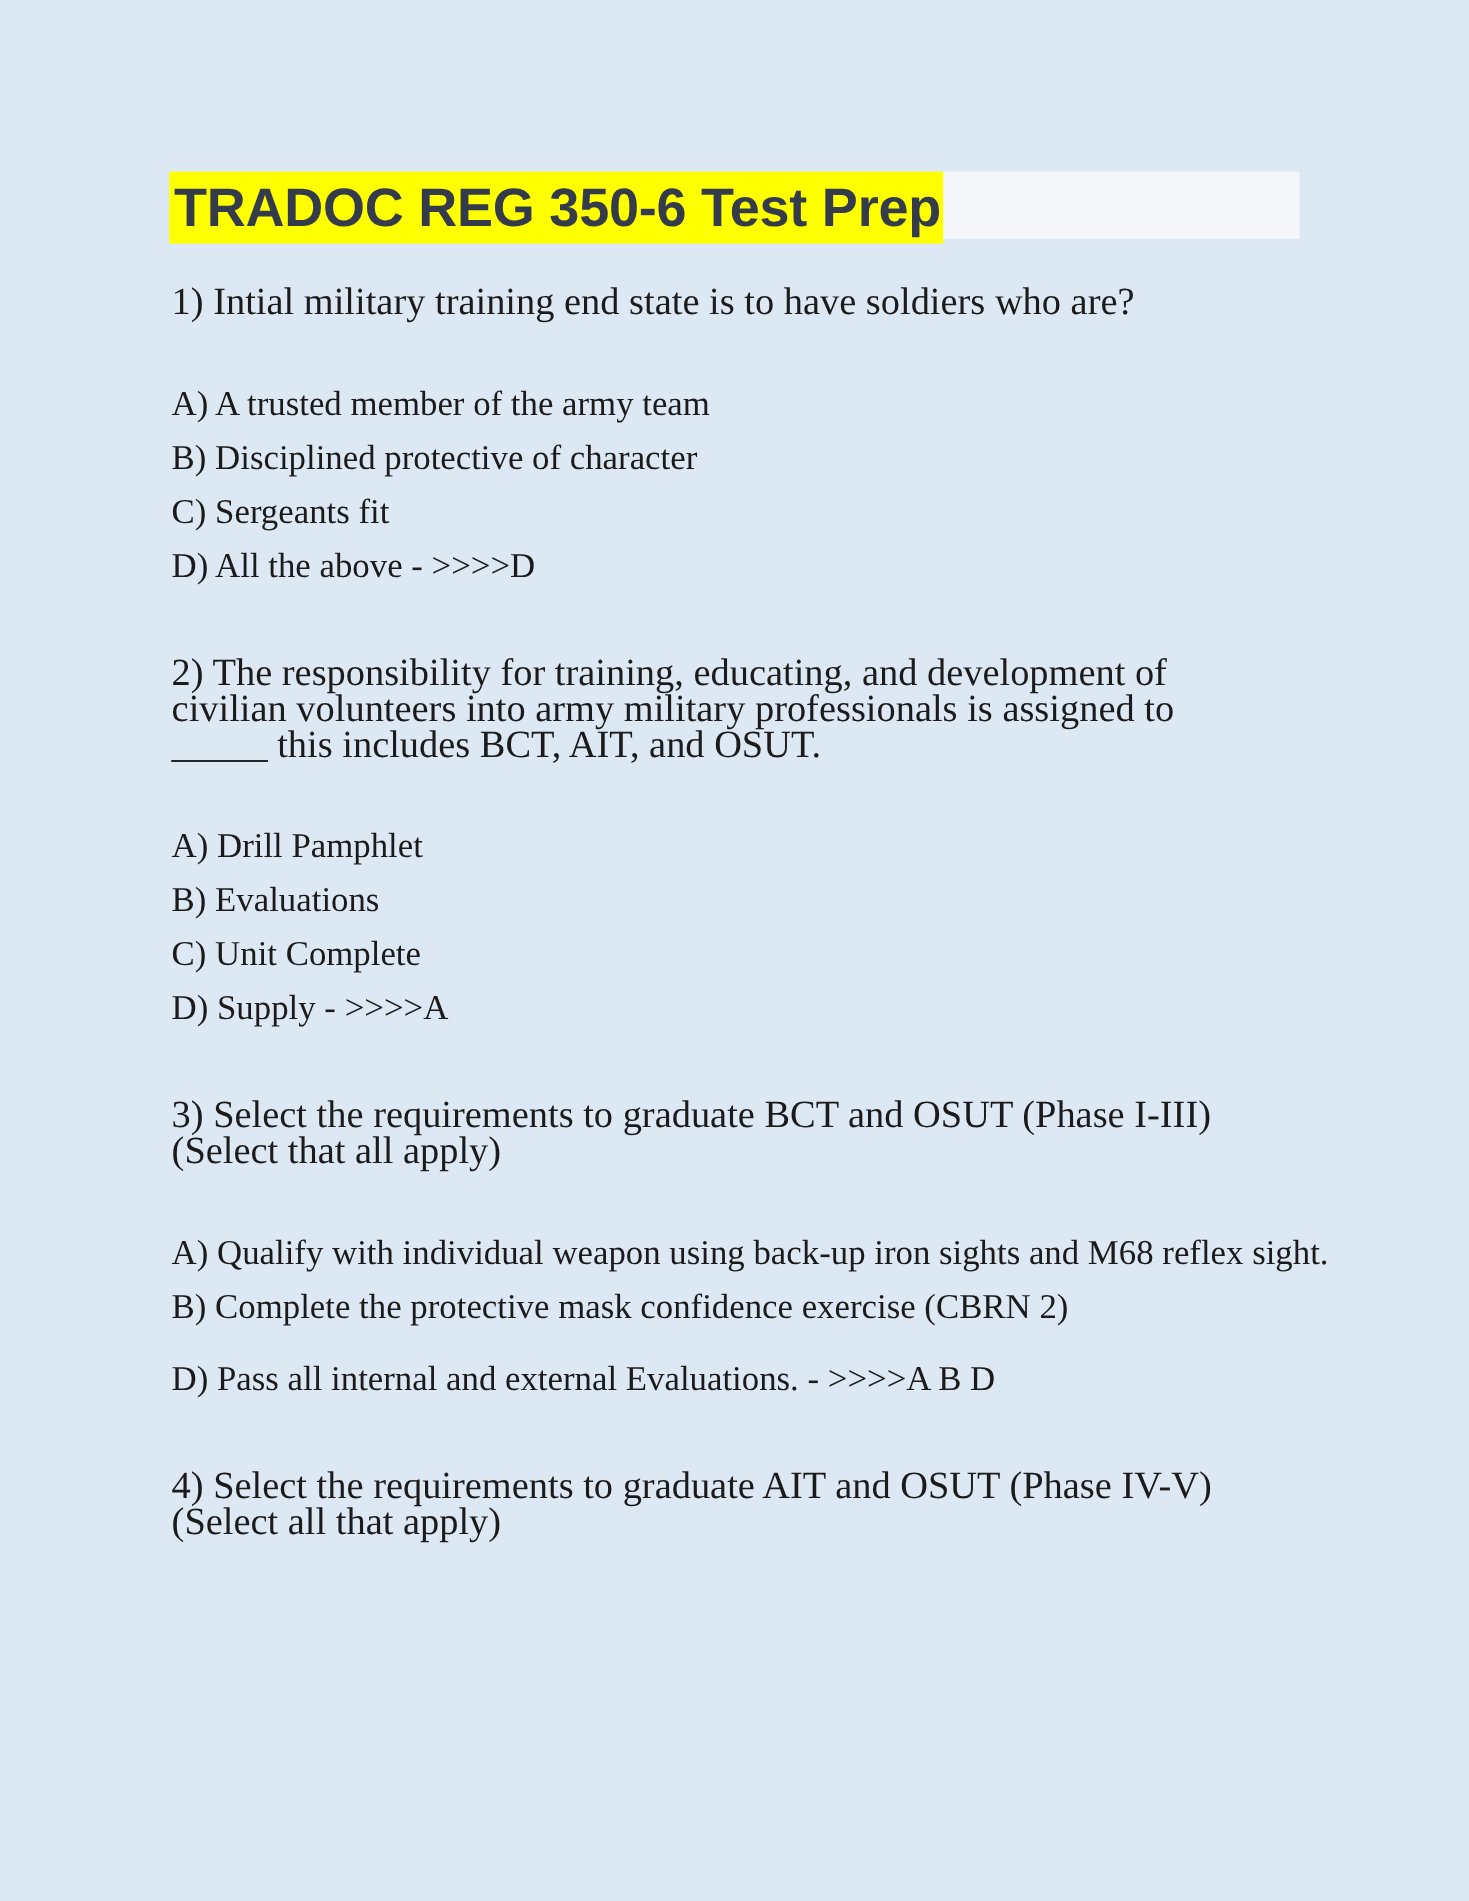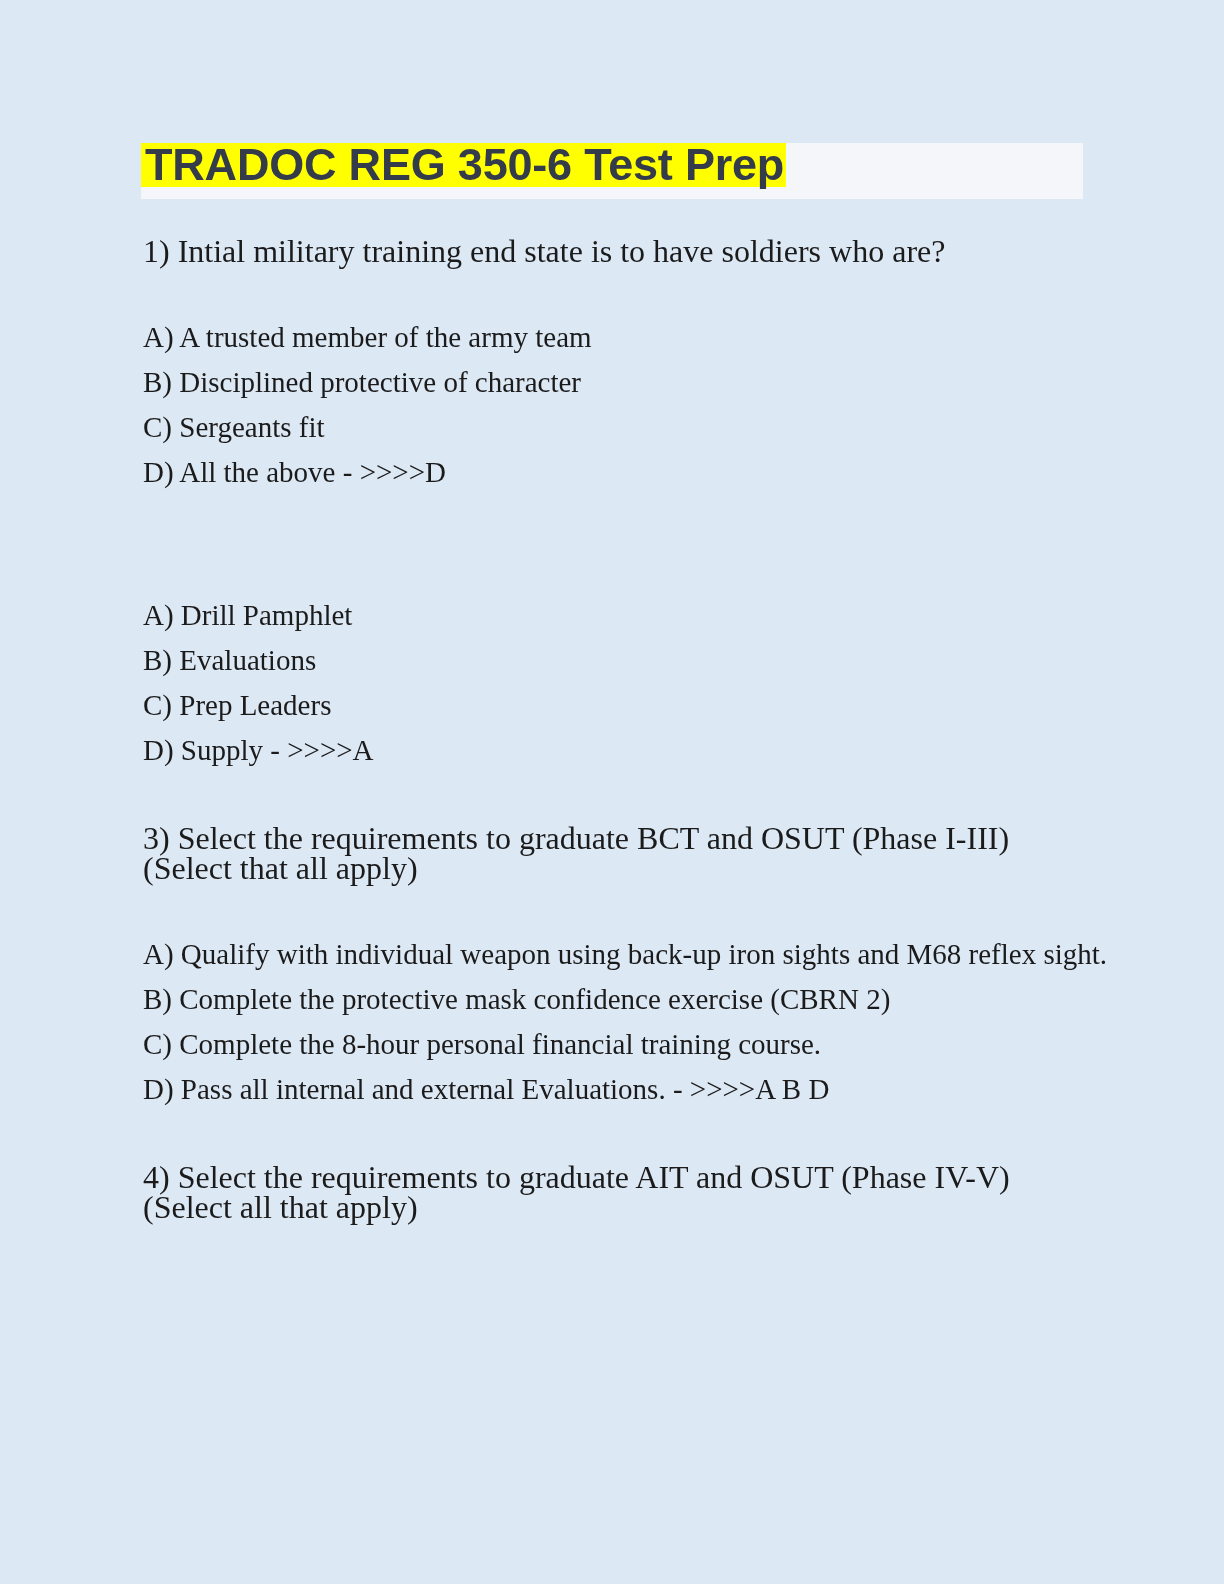--- a/index.html
+++ b/index.html
@@ -31,21 +31,21 @@
     left: 141px;
     top: 143px;
     width: 942px;
     height: 56px;
     background: #f4f6fa;
   }
   .title-highlight {
     position: absolute;
     left: 0px;
     top: 0px;
-    height: 44px;
+    height: 60px;
     background: #ffff00;
     display: flex;
     align-items: center;
     padding: 0 2px 0 4px;
     box-sizing: border-box;
   }
   .title-text {
     font-family: "Liberation Sans", "DejaVu Sans", sans-serif;
     font-weight: bold;
     font-size: 45px;
@@ -118,43 +118,43 @@
         <div class="gap-between-opts"></div>
         <li class="option">C) Sergeants fit</li>
         <div class="gap-between-opts"></div>
         <li class="option">D) All the above - &gt;&gt;&gt;&gt;D</li>
       </ul>
     </div>
 
     <div class="gap-opts-to-q"></div>
 
     <div class="qblock">
+      <p class="question">2) The responsibility for training, educating, and development of civilian volunteers into army military professionals is assigned to _____ this includes BCT, AIT, and OSUT.</p>
       <div class="gap-q2-to-opts"></div>
       <ul class="options">
         <li class="option">A) Drill Pamphlet</li>
         <div class="gap-between-opts"></div>
         <li class="option">B) Evaluations</li>
         <div class="gap-between-opts"></div>
-        <li class="option">C) Prep Leaders</li>
+        <li class="option">C) Unit Complete</li>
         <div class="gap-between-opts"></div>
         <li class="option">D) Supply - &gt;&gt;&gt;&gt;A</li>
       </ul>
     </div>
 
     <div class="gap-opts-to-q"></div>
 
     <div class="qblock">
       <p class="question">3) Select the requirements to graduate BCT and OSUT (Phase I-III) (Select that all apply)</p>
       <div class="gap-q-to-opts"></div>
       <ul class="options">
         <li class="option">A) Qualify with individual weapon using back-up iron sights and M68 reflex sight.</li>
         <div class="gap-between-opts"></div>
         <li class="option">B) Complete the protective mask confidence exercise (CBRN 2)</li>
         <div class="gap-between-opts"></div>
-        <li class="option">C) Complete the 8-hour personal financial training course.</li>
         <div class="gap-between-opts"></div>
         <li class="option">D) Pass all internal and external Evaluations. - &gt;&gt;&gt;&gt;A B D</li>
       </ul>
     </div>
 
     <div class="gap-opts-to-q"></div>
 
     <div class="qblock">
       <p class="question">4) Select the requirements to graduate AIT and OSUT (Phase IV-V)(Select all that apply)</p>
       <div class="gap-q-to-opts"></div>

